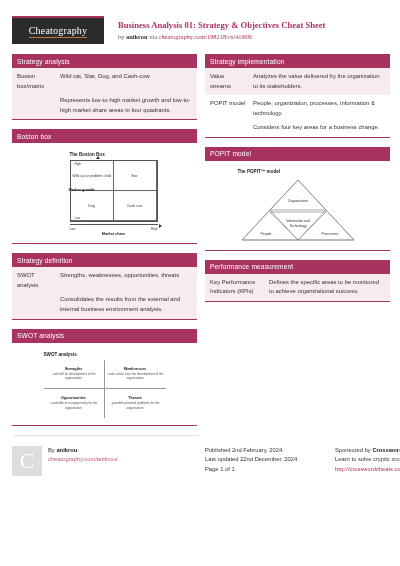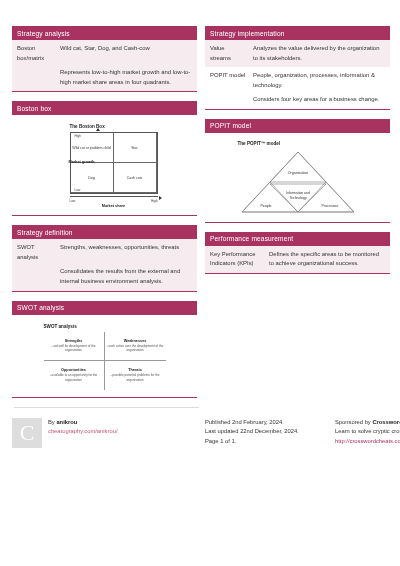--- a/index.html
+++ b/index.html
@@ -108,20 +108,27 @@
   .flink2 { color: #a83361; }
   .dash { border-top: 1px solid #dcdcdc; width: 185px; margin: 0 2px; }
   .dashrow { display: flex; gap: 8px; padding: 0 2px; }
 </style>
 </head>
 <body>
 
 <div class="page">
 
   <div class="header">
+    <div class="logo-box">
+      <span class="logo-text">Cheatography</span>
+    </div>
+    <div class="title-wrap">
+      <div class="doc-title">Business Analysis 01: Strategy &amp; Objectives Cheat Sheet</div>
+      <div class="doc-sub"><span>by </span><b>anikrou</b><span> via </span><span class="lnk">cheatography.com/198218/cs/41908/</span></div>
+    </div>
   </div>
 
   <div class="cols">
 
     <div class="col">
 
       <div class="card">
         <div class="card-head">Strategy analysis</div>
         <div class="row alt">
           <div class="rk">Boston box/matrix</div>

